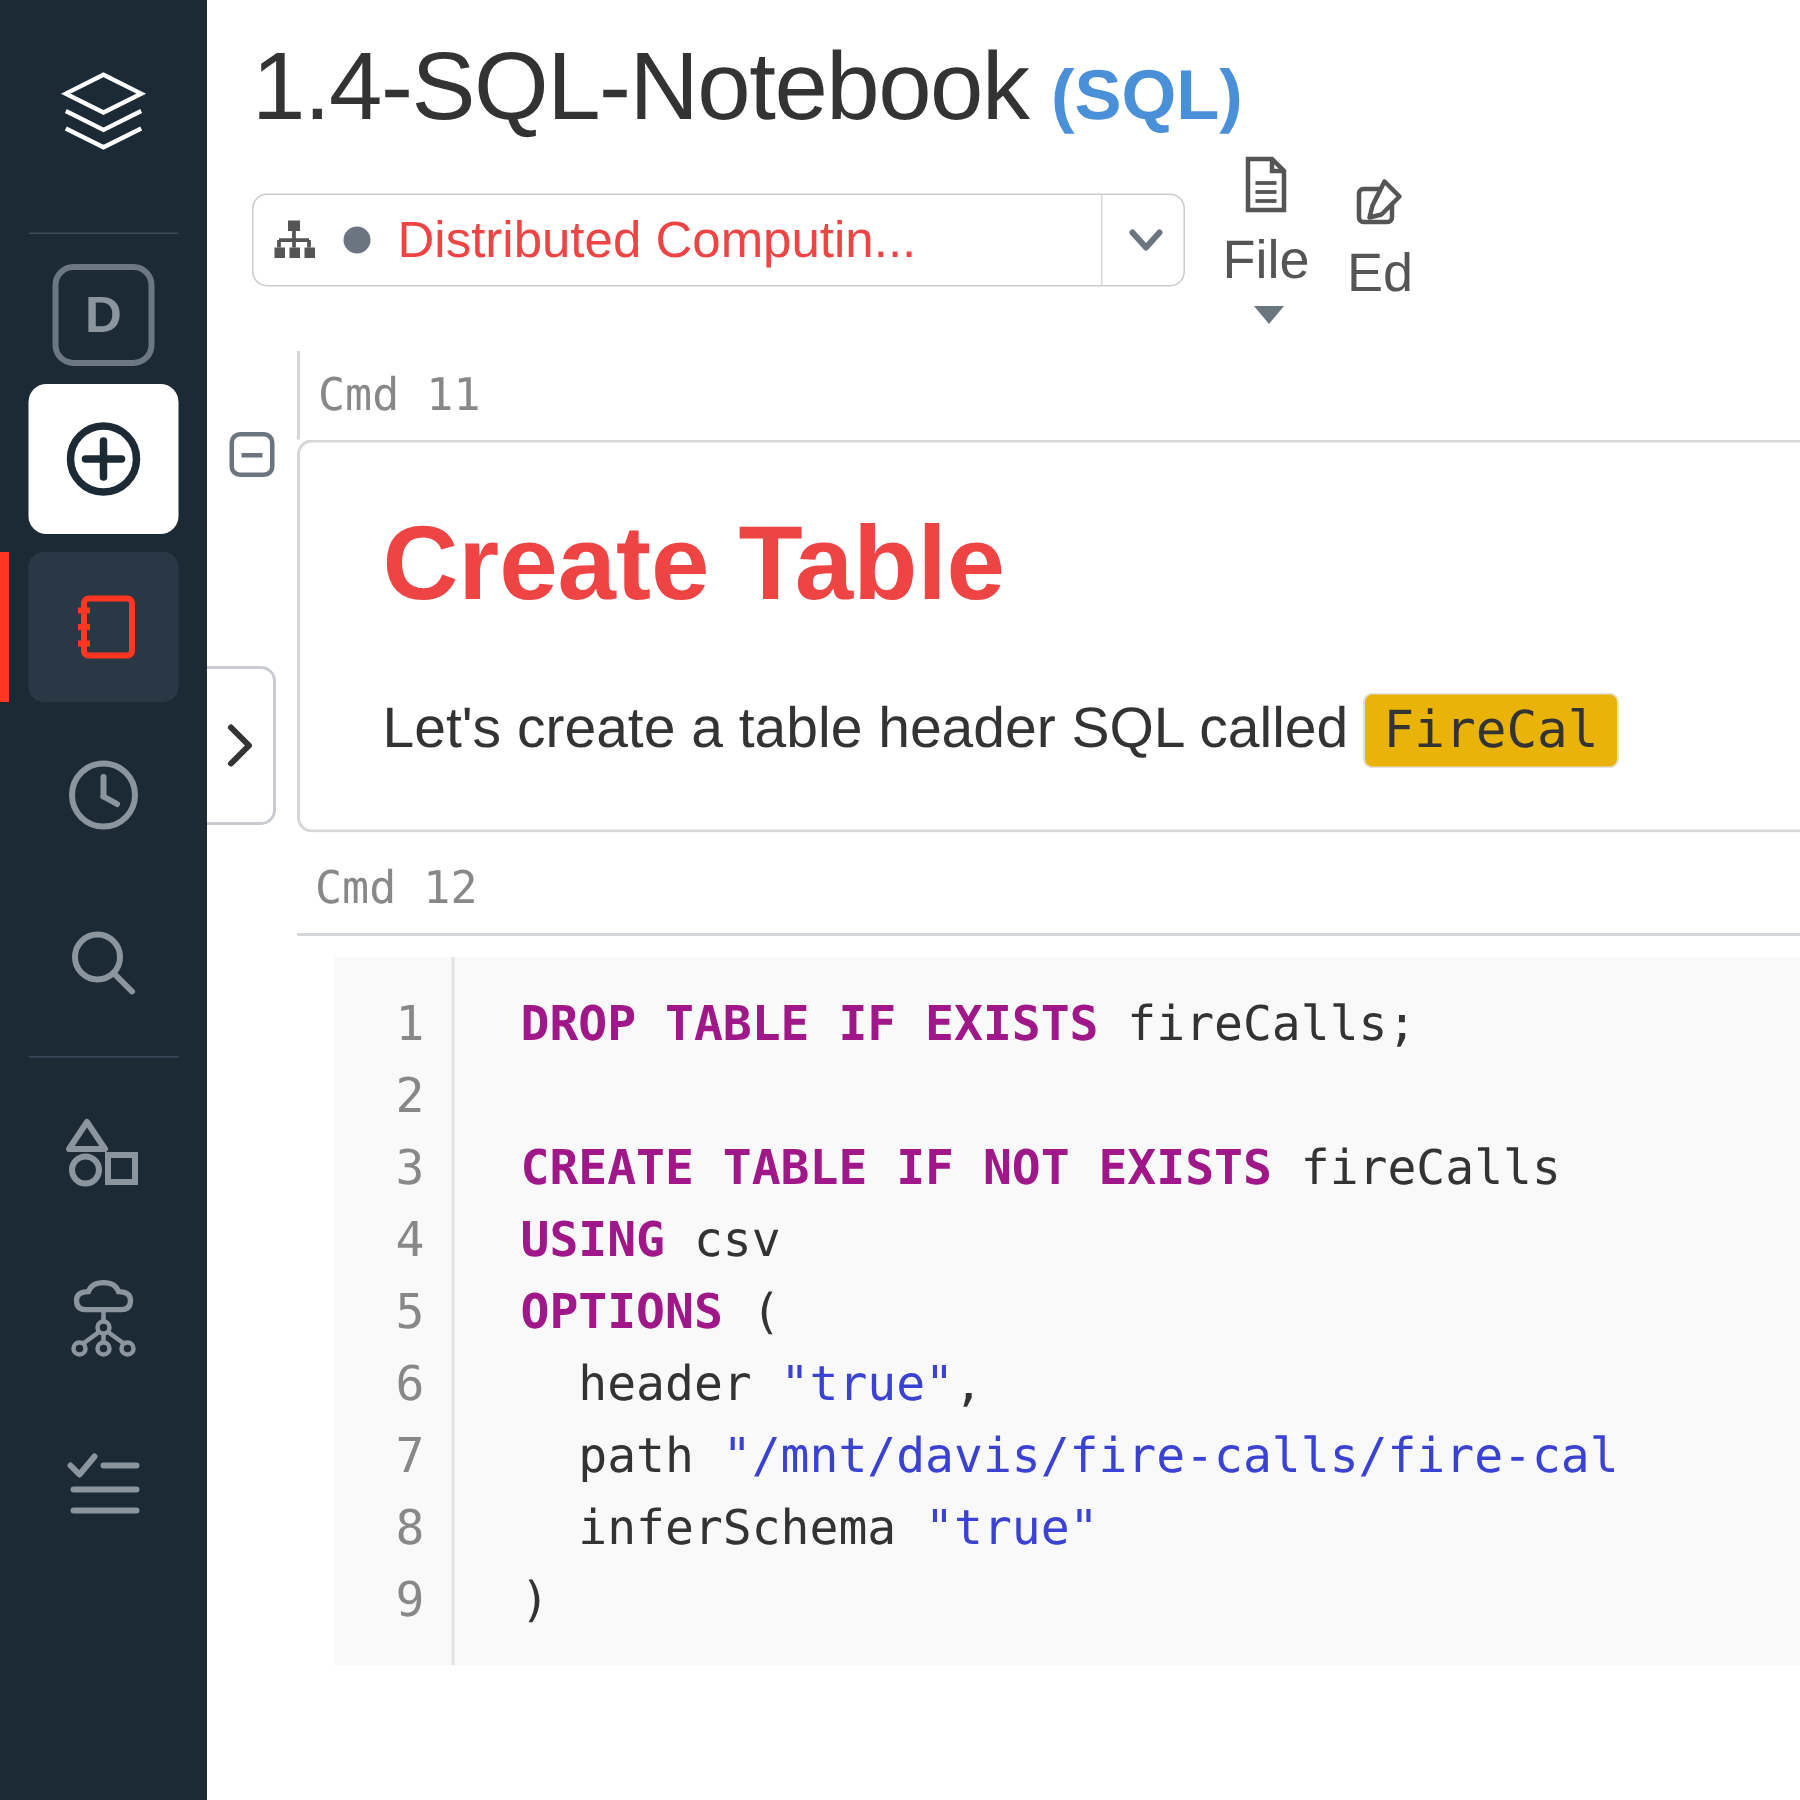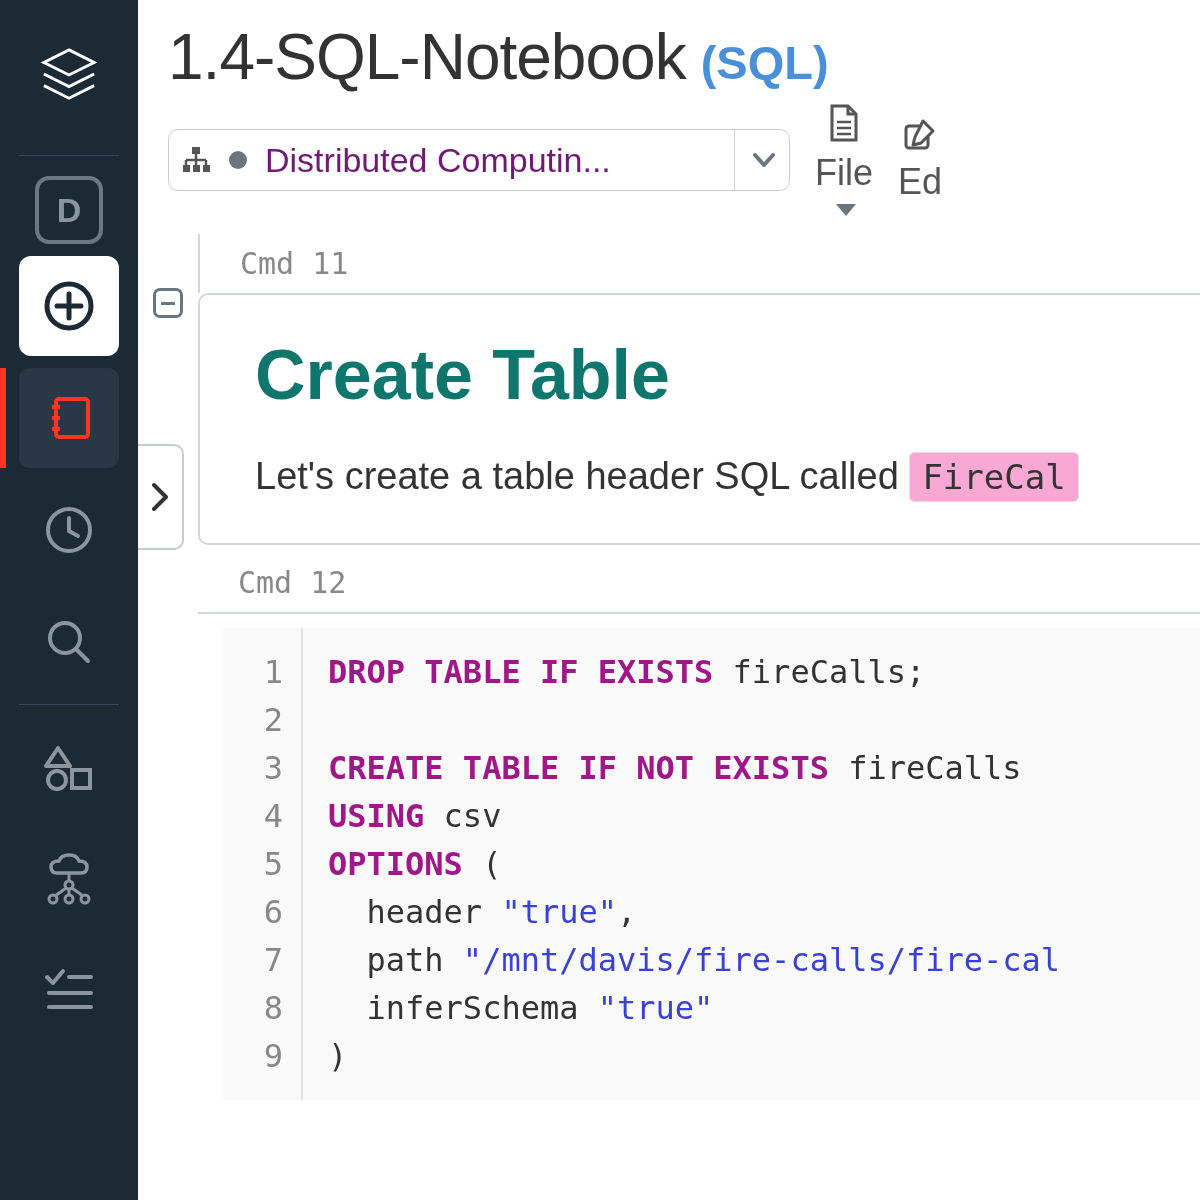--- a/index.html
+++ b/index.html
@@ -113,21 +113,21 @@
     }
     .tree-icon { color: #6b7580; }
     .status-dot {
       width: 18px;
       height: 18px;
       background: #6b7580;
       border-radius: 50%;
     }
     .cluster-name {
       font-size: 34px;
-      color: #701a75;
+      color: #ef4444;
       flex: 1;
       white-space: nowrap;
       overflow: hidden;
     }
     .chevron-sep {
       border-left: 1px solid #d4d7da;
       padding-left: 16px;
       height: 100%;
       display: flex;
       align-items: center;
@@ -191,45 +191,45 @@
       width: 14px;
       height: 3px;
       background: #6b7580;
     }
     
     .cell-container { margin-left: 50px; }
     .cmd-label {
       font-family: "SFMono-Regular", Menlo, Consolas, monospace;
       font-size: 30px;
       color: #888;
-      padding: 12px 0 12px 40px;
+      padding: 12px 0 12px 12px;
       border-left: 2px solid #d4d7da;
     }
     
     .markdown-cell {
       border: 2px solid #d4d7da;
       border-right: none;
       border-radius: 10px 0 0 10px;
       padding: 40px 40px 40px 55px;
       margin-bottom: 8px;
     }
     .md-heading {
       font-size: 70px;
       font-weight: 700;
-      color: #0f766e;
-      margin-bottom: 35px;
+      color: #ef4444;
+      margin-bottom: 45px;
     }
     .md-text {
       font-size: 38px;
       color: #333;
       line-height: 1.4;
     }
     .inline-code {
       font-family: "SFMono-Regular", Menlo, Consolas, monospace;
-      background: #f9a8d4;
+      background: #eab308;
       border: 1px solid #e2e2e2;
       border-radius: 6px;
       padding: 4px 12px;
       font-size: 34px;
       margin-top: 44px;
     }
     
     .code-cell {
       border-top: 2px solid #d4d7da;
       padding: 0;
@@ -247,21 +247,21 @@
       border-right: 2px solid #e2e2e2;
       background: #f9f9f9;
     }
     .line-num {
       font-family: "SFMono-Regular", Menlo, Consolas, monospace;
       font-size: 32px;
       color: #888;
       line-height: 48px;
     }
     .code-lines {
-      padding: 20px 0 20px 25px;
+      padding: 20px 0 20px 44px;
       font-family: "SFMono-Regular", Menlo, Consolas, monospace;
       font-size: 32px;
       line-height: 48px;
       white-space: pre;
       overflow: hidden;
     }
     .kw { color: #a01789; font-weight: 600; }
     .ident { color: #333; }
     .str { color: #3a42d4; font-weight: 500; }
     .punct { color: #333; }

